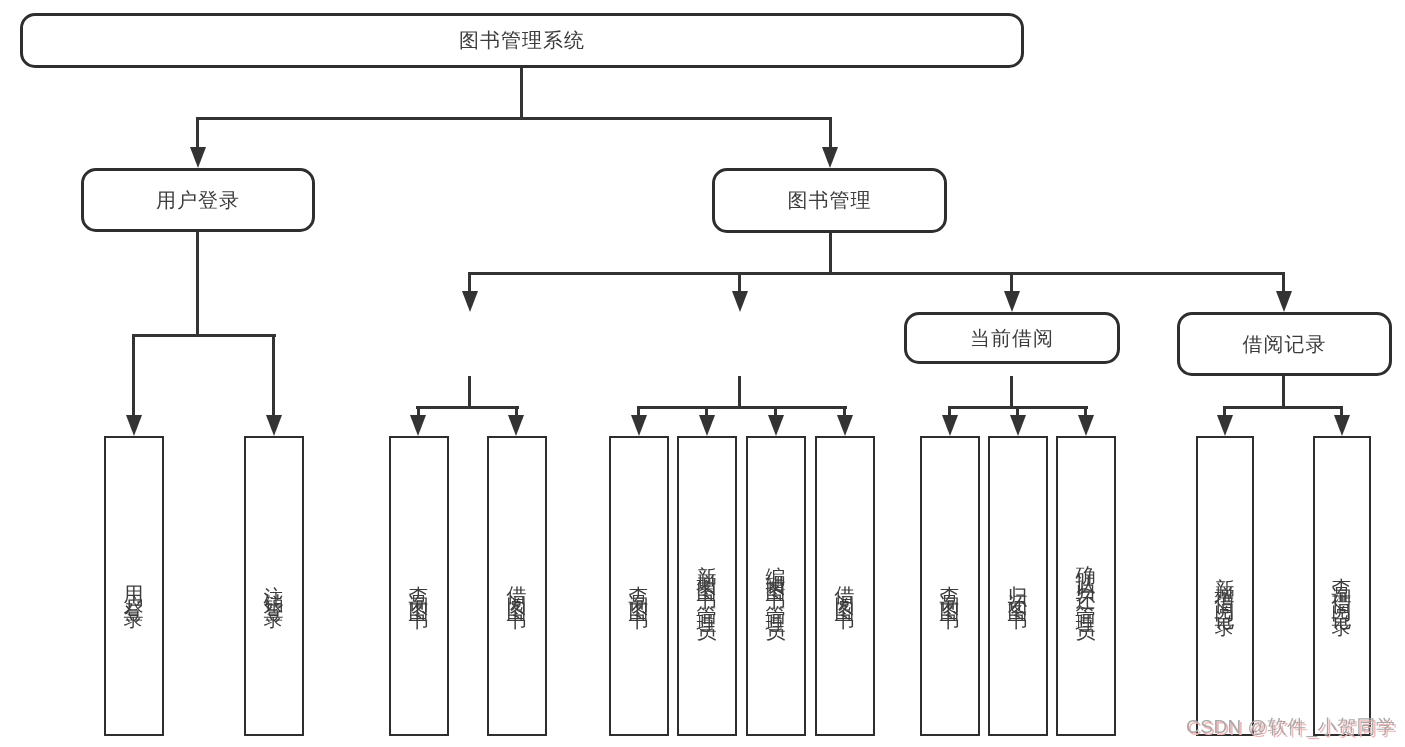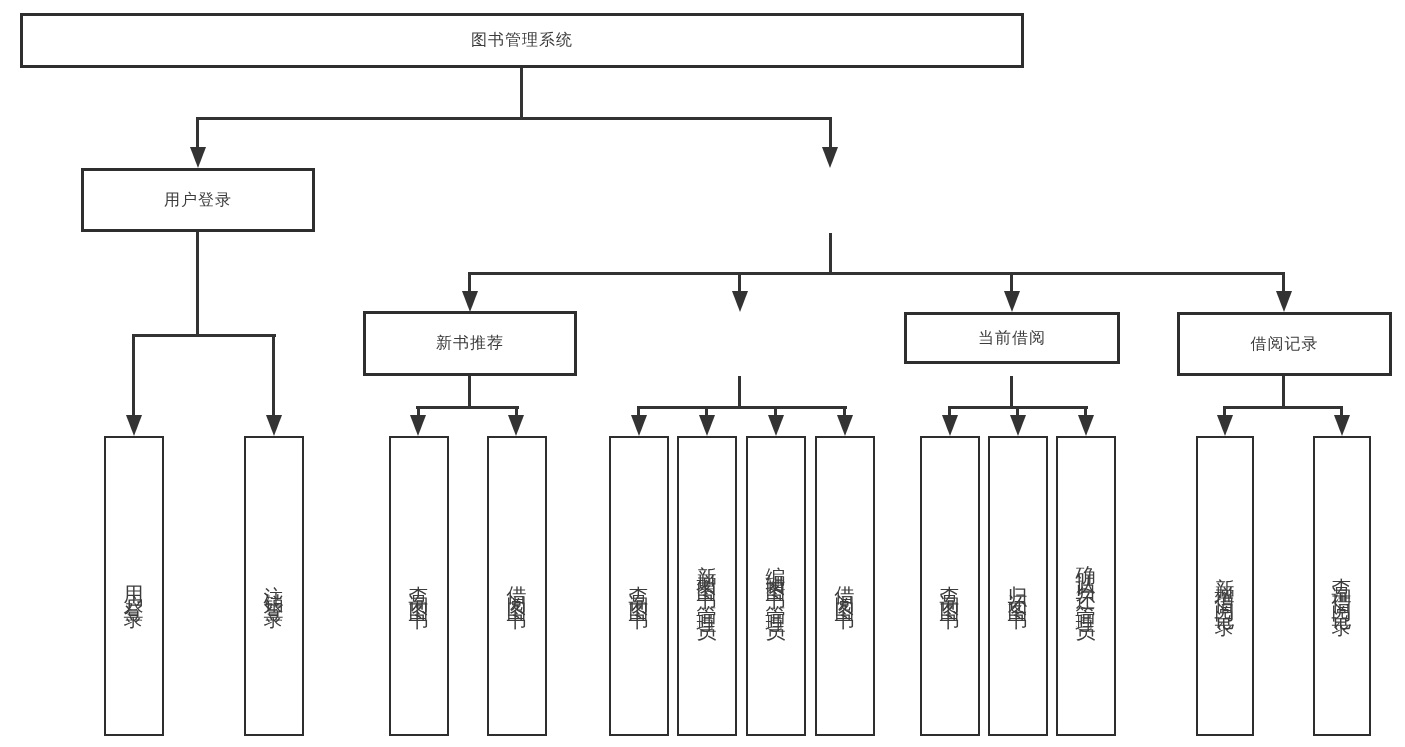--- a/index.html
+++ b/index.html
@@ -23,23 +23,24 @@
   .box{
     position:absolute;
     background:#ffffff;
     border:3px solid var(--border);
     z-index:2;
   }
   .hbox{
     display:flex;
     align-items:center;
     justify-content:center;
-    font-size:16px;
+    font-size:20px;
     letter-spacing:1px;
     white-space:nowrap;
+    border-radius:15px;
   }
   .vbox{
     display:flex;
     align-items:center;
     justify-content:center;
     border-width:2.5px;
   }
   .vtext{
     writing-mode:vertical-rl;
     text-orientation:mixed;
@@ -93,22 +94,22 @@
   }
 </style>
 </head>
 <body>
 
 <div class="stage">
 
   <div class="box hbox" id="n-root">图书管理系统</div>
 
   <div class="box hbox" id="n-l2-0">用户登录</div>
-
-  <div class="box hbox" id="n-l3-0">新书推荐</div>
+  <div class="box hbox" id="n-l2-1">图书管理</div>
+
   <div class="box hbox" id="n-l3-2">当前借阅</div>
   <div class="box hbox" id="n-l3-3">借阅记录</div>
 
   <div class="box vbox leaf" id="n-l4-0">
       <span class="vtext">用户登录</span>
     </div>
   <div class="box vbox leaf" id="n-l4-1">
       <span class="vtext">注销登录</span>
     </div>
   <div class="box vbox leaf" id="n-l4-2">
@@ -197,14 +198,15 @@
   <div class="vline" style="left:1084px;top:406px;height:12px;"></div>
   <div class="arrow" style="left:1078px;top:415px;"></div>
 
   <div class="vline" style="left:1282px;top:376px;height:33px;"></div>
   <div class="hline" style="left:1223px;top:406px;width:120px;"></div>
   <div class="vline" style="left:1223px;top:406px;height:12px;"></div>
   <div class="arrow" style="left:1217px;top:415px;"></div>
   <div class="vline" style="left:1340px;top:406px;height:12px;"></div>
   <div class="arrow" style="left:1334px;top:415px;"></div>
 
+  <div class="watermark">CSDN @软件_小贺同学</div>
 
 </div>
 
 </body></html>

